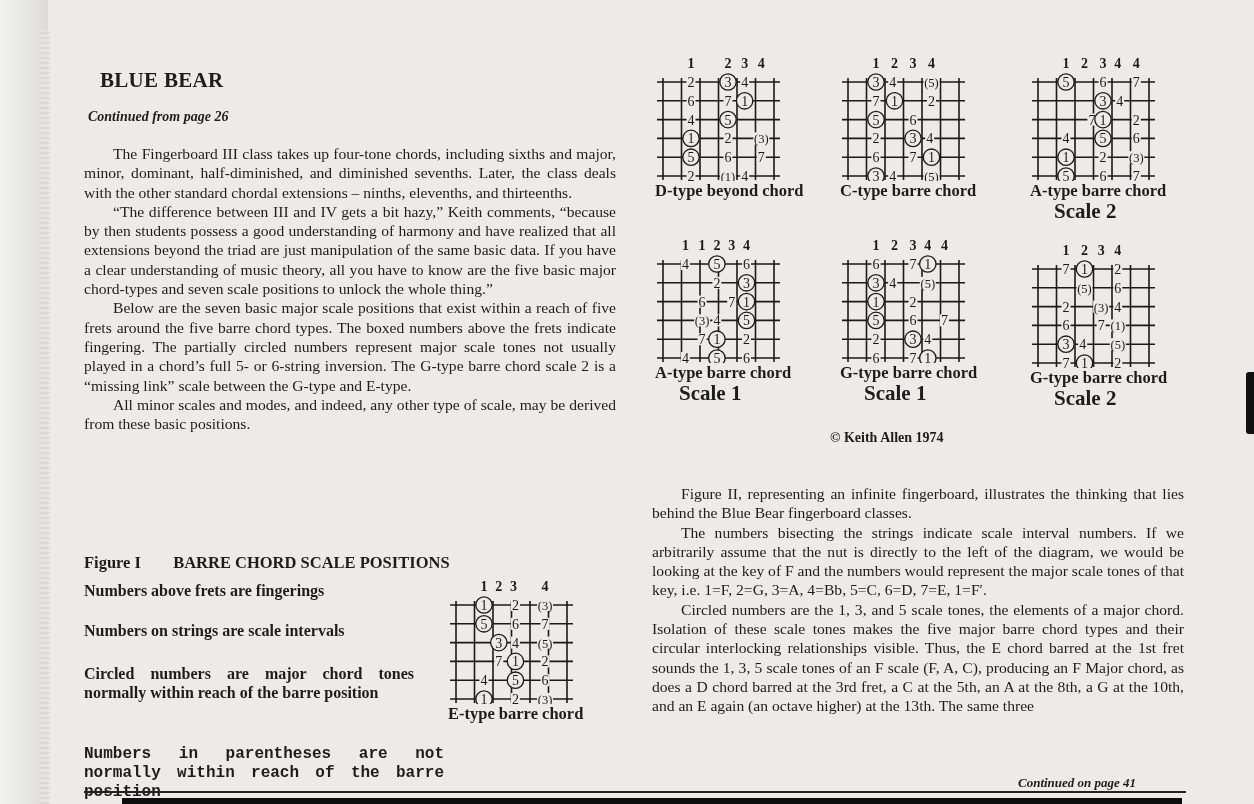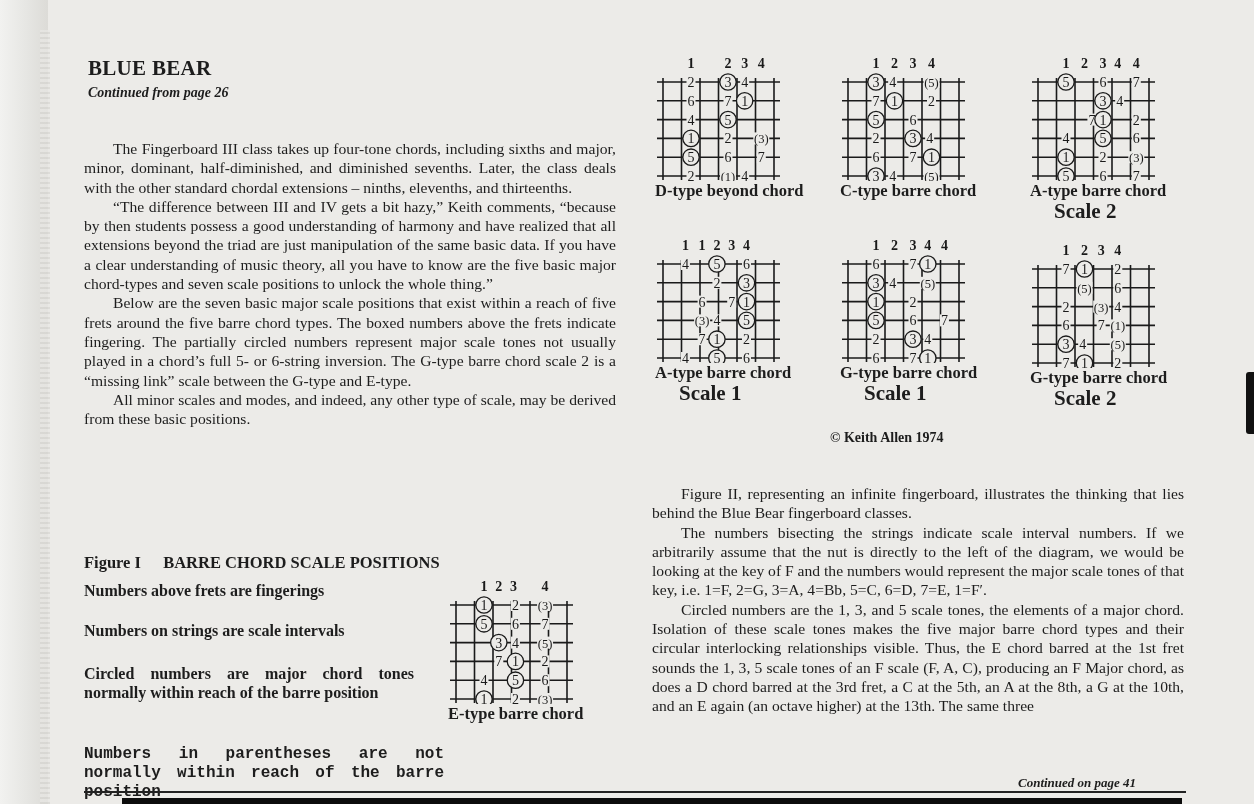--- a/index.html
+++ b/index.html
@@ -12,29 +12,29 @@
   .page-shade {
     position:absolute; left:0; top:0; width:48px; height:804px;
     background:linear-gradient(90deg,#f2f2f0 0%,#e6e6e3 55%,#dcdbd7 100%);
   }
   .page-edge {
     position:absolute; left:40px; top:30px; width:10px; height:774px;
     background:repeating-linear-gradient(0deg,#d6d5d1 0 2px,#e8e7e4 2px 5px);
     opacity:.7;
   }
   .col-left { position:absolute; left:84px; top:52px; width:532px; }
-  .headline { font-weight:bold; font-size:21px; letter-spacing:.3px; margin:4px; line-height:24px; }
+  .headline { font-weight:bold; font-size:21px; letter-spacing:.3px; margin:16px; line-height:24px; }
   .kicker { font-style:italic; font-weight:bold; font-size:14px; margin:2px 0 0 4px; line-height:18px; }
   .body-text {
     font-size:15.6px; line-height:19.3px; text-align:justify; margin:0;
     text-indent:29px; hyphens:manual;
   }
-  .p1 { margin-top:37px; }
+  .p1 { margin-top:18px; }
   .fig1-title { position:absolute; left:84px; top:553px; font-weight:bold; font-size:16.5px; }
-  .fig1-title .num { margin-right:18px; }
+  .fig1-title .num { margin-right:28px; }
   .legend { position:absolute; left:84px; width:350px; font-weight:bold; font-size:16px; line-height:19px; }
   .legend.l1 { top:581px; }
   .legend.l2 { top:621px; }
   .legend.l3 { top:664px; width:330px; text-align:justify; }
   .legend.l4 { top:745px; width:360px; text-align:justify;font-family:Liberation Mono, monospace; }
   .rule-bottom { position:absolute; left:84px; top:791px; width:1102px; height:2px; background:#222; }
   .black-bar { position:absolute; left:122px; top:798px; width:1060px; height:10px; background:#0c0c0c; }
   .right-mark { position:absolute; left:1246px; top:372px; width:8px; height:62px; background:#111; border-radius:3px 0 0 3px; }
 
   .diagram { position:absolute; }

